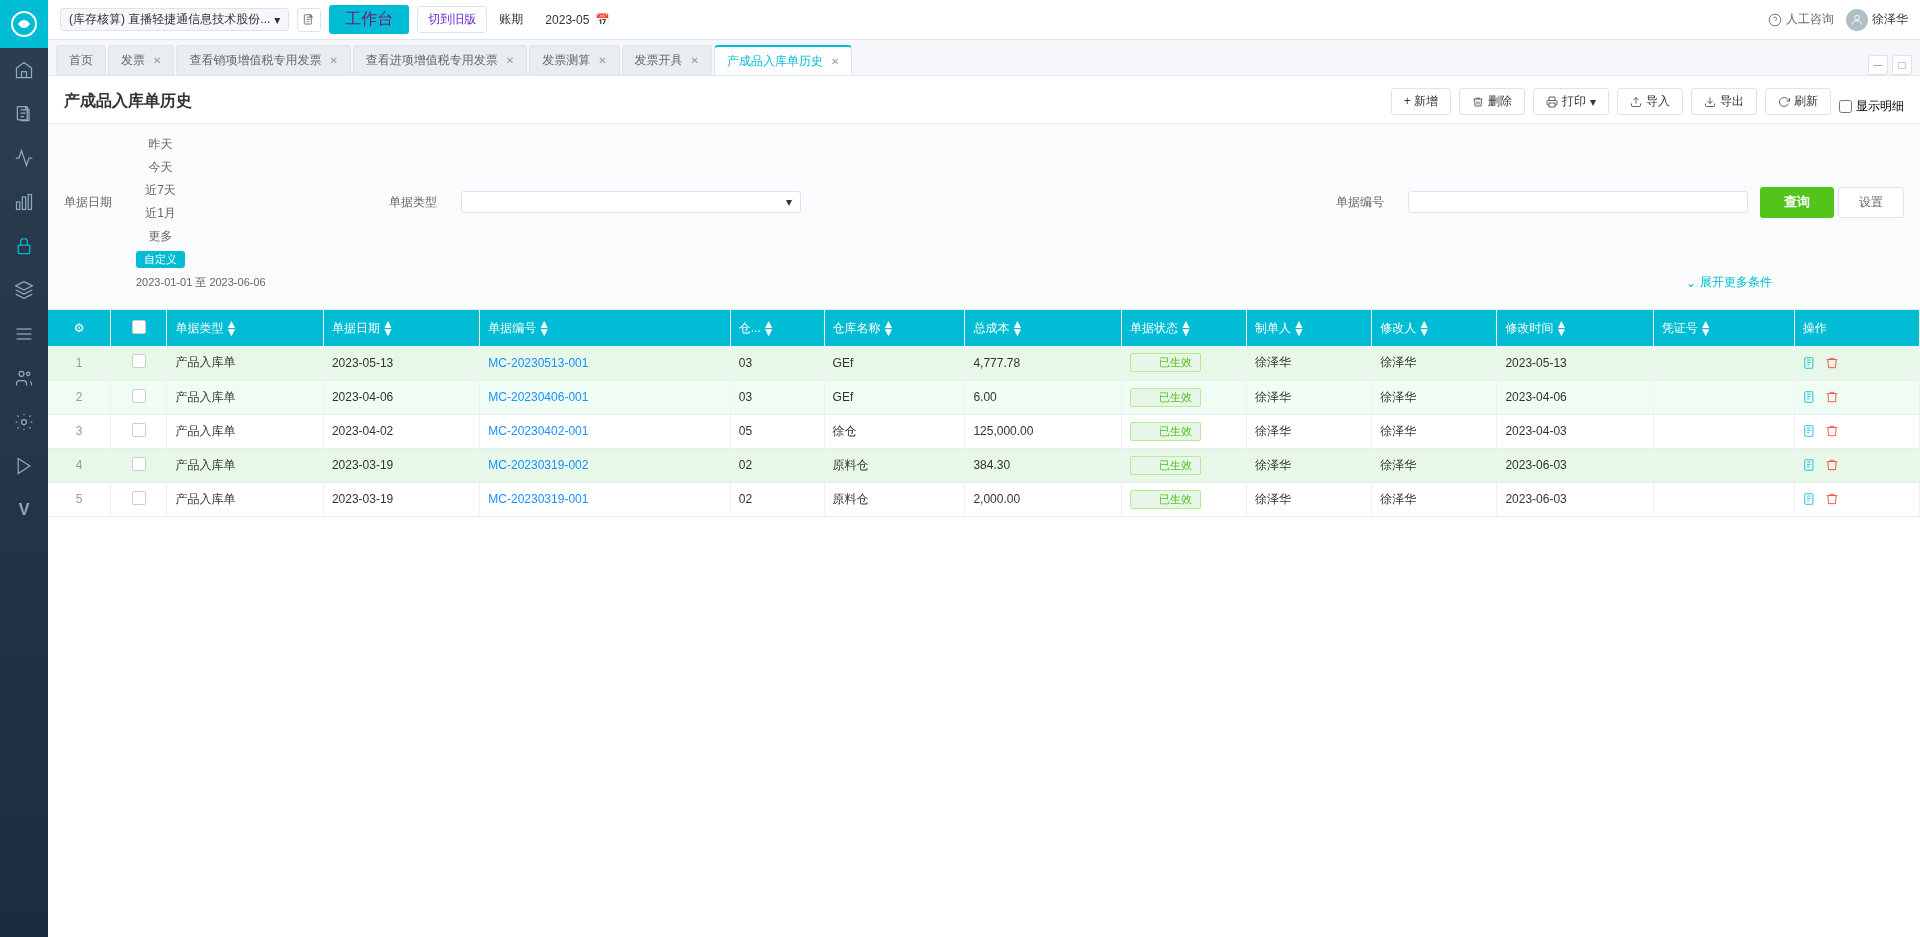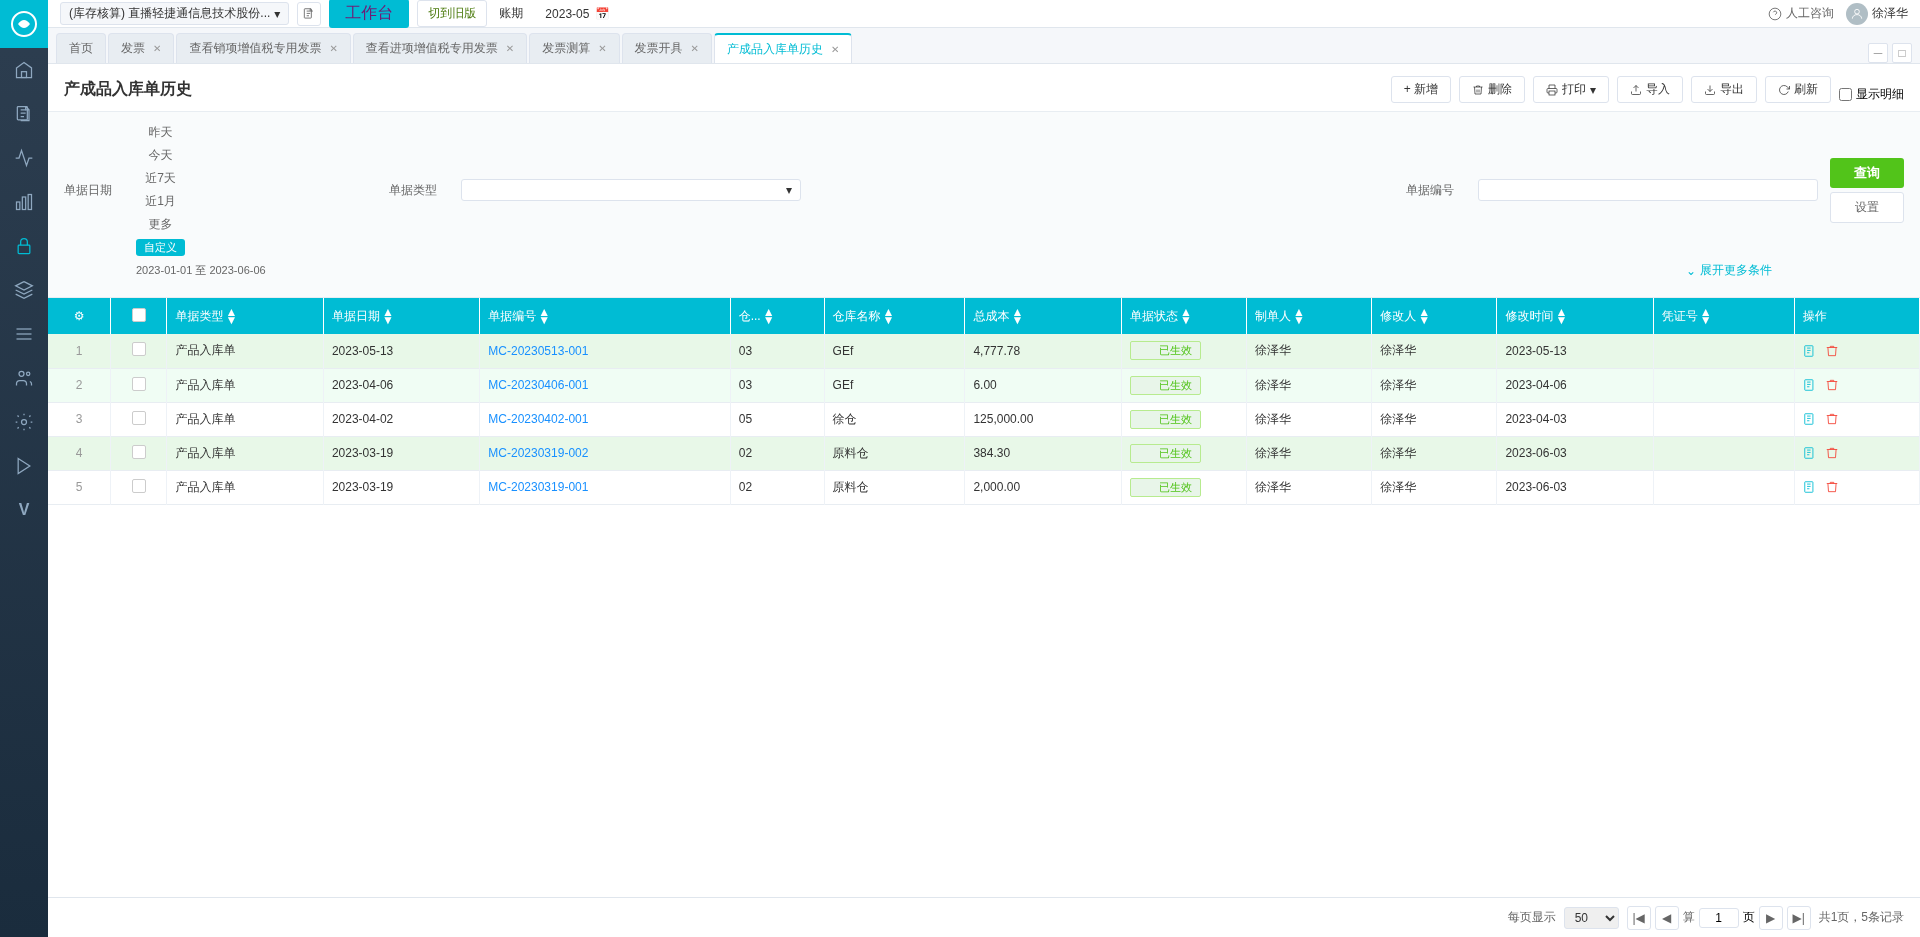--- a/index.html
+++ b/index.html
@@ -10,25 +10,25 @@
     .sidebar-logo { width: 48px; height: 48px; background: #00bcd4; display: flex; align-items: center; justify-content: center; }
     .sidebar-logo svg { width: 28px; height: 28px; }
     .sidebar-item { width: 48px; height: 44px; display: flex; align-items: center; justify-content: center; color: #8fa8c0; cursor: pointer; position: relative; }
     .sidebar-item.active { color: #00bcd4; }
     .sidebar-item svg { width: 20px; height: 20px; }
 
     
     .main { flex: 1; display: flex; flex-direction: column; overflow: hidden; }
 
     
-    .topbar { height: 28px; background: #fff; border-bottom: 1px solid #e0e6ed; display: flex; align-items: center; padding: 0 12px; gap: 8px; flex-shrink: 0; }
+    .topbar { height: 40px; background: #fff; border-bottom: 1px solid #e0e6ed; display: flex; align-items: center; padding: 0 12px; gap: 8px; flex-shrink: 0; }
     .topbar-company { display: flex; align-items: center; gap: 4px; font-size: 12px; color: #333; background: #f5f7fa; border: 1px solid #dde3ed; border-radius: 3px; padding: 2px 8px; cursor: pointer; }
     .topbar-doc-icon { width: 24px; height: 24px; border: 1px solid #dde3ed; border-radius: 3px; background: #fff; display: flex; align-items: center; justify-content: center; cursor: pointer; }
     .topbar-workbench { background: #00bcd4; color: #701a75; border: none; border-radius: 3px; padding: 4px 16px; cursor: pointer; font-size: 16px; }
-    .topbar-history { background: #fff; color: #4d7c0f; border: 1px solid #dde3ed; border-radius: 3px; padding: 4px 10px; cursor: pointer; font-size: 12px; }
+    .topbar-history { background: #fff; color: #6d28d9; border: 1px solid #dde3ed; border-radius: 3px; padding: 4px 10px; cursor: pointer; font-size: 12px; }
     .topbar-period { display: flex; align-items: center; gap: 4px; font-size: 12px; color: #333; margin-left: 4px; }
     .topbar-right { margin-left: auto; display: flex; align-items: center; gap: 12px; }
     .topbar-help { display: flex; align-items: center; gap: 4px; color: #666; cursor: pointer; }
     .topbar-user { display: flex; align-items: center; gap: 4px; color: #333; cursor: pointer; }
     .topbar-avatar { width: 22px; height: 22px; border-radius: 50%; background: #b0bec5; display: flex; align-items: center; justify-content: center; color: #fff; font-size: 10px; }
 
     
     .tabbar { height: 36px; background: #f5f7fa; border-bottom: 1px solid #e0e6ed; display: flex; align-items: flex-end; padding: 0 8px; flex-shrink: 0; }
     .tab { height: 30px; padding: 0 12px; display: flex; align-items: center; gap: 6px; border-radius: 4px 4px 0 0; cursor: pointer; font-size: 12px; color: #666; background: #e8edf2; margin-right: 2px; border: 1px solid #dde3ed; border-bottom: none; white-space: nowrap; }
     .tab.active { background: #fff; color: #00bcd4; border-top: 2px solid #00bcd4; }
@@ -90,21 +90,21 @@
     
     .pagination { height: 40px; display: flex; align-items: center; justify-content: flex-end; padding: 0 16px; gap: 8px; border-top: 1px solid #e0e6ed; background: #fff; }
     .page-size-label { color: #666; }
     .page-size-select { border: 1px solid #dde3ed; border-radius: 3px; padding: 2px 6px; color: #333; }
     .page-nav { display: flex; align-items: center; gap: 4px; }
     .page-nav-btn { width: 24px; height: 24px; display: flex; align-items: center; justify-content: center; border: 1px solid #dde3ed; border-radius: 3px; cursor: pointer; color: #666; background: #fff; }
     .page-input { width: 40px; border: 1px solid #dde3ed; border-radius: 3px; text-align: center; padding: 2px 4px; }
     .page-info { color: #666; }
     .checkbox { width: 14px; height: 14px; border: 1px solid #ccc; border-radius: 2px; display: inline-block; background: #fff; }
 
-    .filter-right-btns { display: flex; flex-direction: column; gap: 4px; margin-left: auto; }
+    .filter-right-btns { display: flex; flex-direction: row; gap: 4px; margin-left: auto; }
   </style>
 </head>
 <body>
 
 <div class="sidebar">
   <div class="sidebar-logo">
     <svg viewBox="0 0 28 28" fill="none">
       <circle cx="14" cy="14" r="12" stroke="#fff" stroke-width="2"></circle>
       <path d="M8 14 Q14 6 20 14 Q14 22 8 14Z" fill="#fff"></path>
     </svg>
@@ -631,32 +631,14 @@
                     </svg>
         </span>
       </div>
     </td>
   </tr>
           </tbody>
       </table>
     </div>
 
 
-    <div class="pagination">
-      <span class="page-size-label">每页显示</span>
-      <select class="page-size-select">
-        <option>50</option>
-        <option>100</option>
-        <option>200</option>
-      </select>
-      <div class="page-nav">
-        <div class="page-nav-btn">|◀</div>
-        <div class="page-nav-btn">◀</div>
-        <span style="color:#666;">算</span>
-        <input class="page-input" type="text" value="1" style="">
-        <span class="page-label">页</span>
-        <div class="page-nav-btn">▶</div>
-        <div class="page-nav-btn">▶|</div>
-      </div>
-      <span class="page-info">共1页，5条记录</span>
-    </div>
   </div>
 </div>
 
 </body></html>

